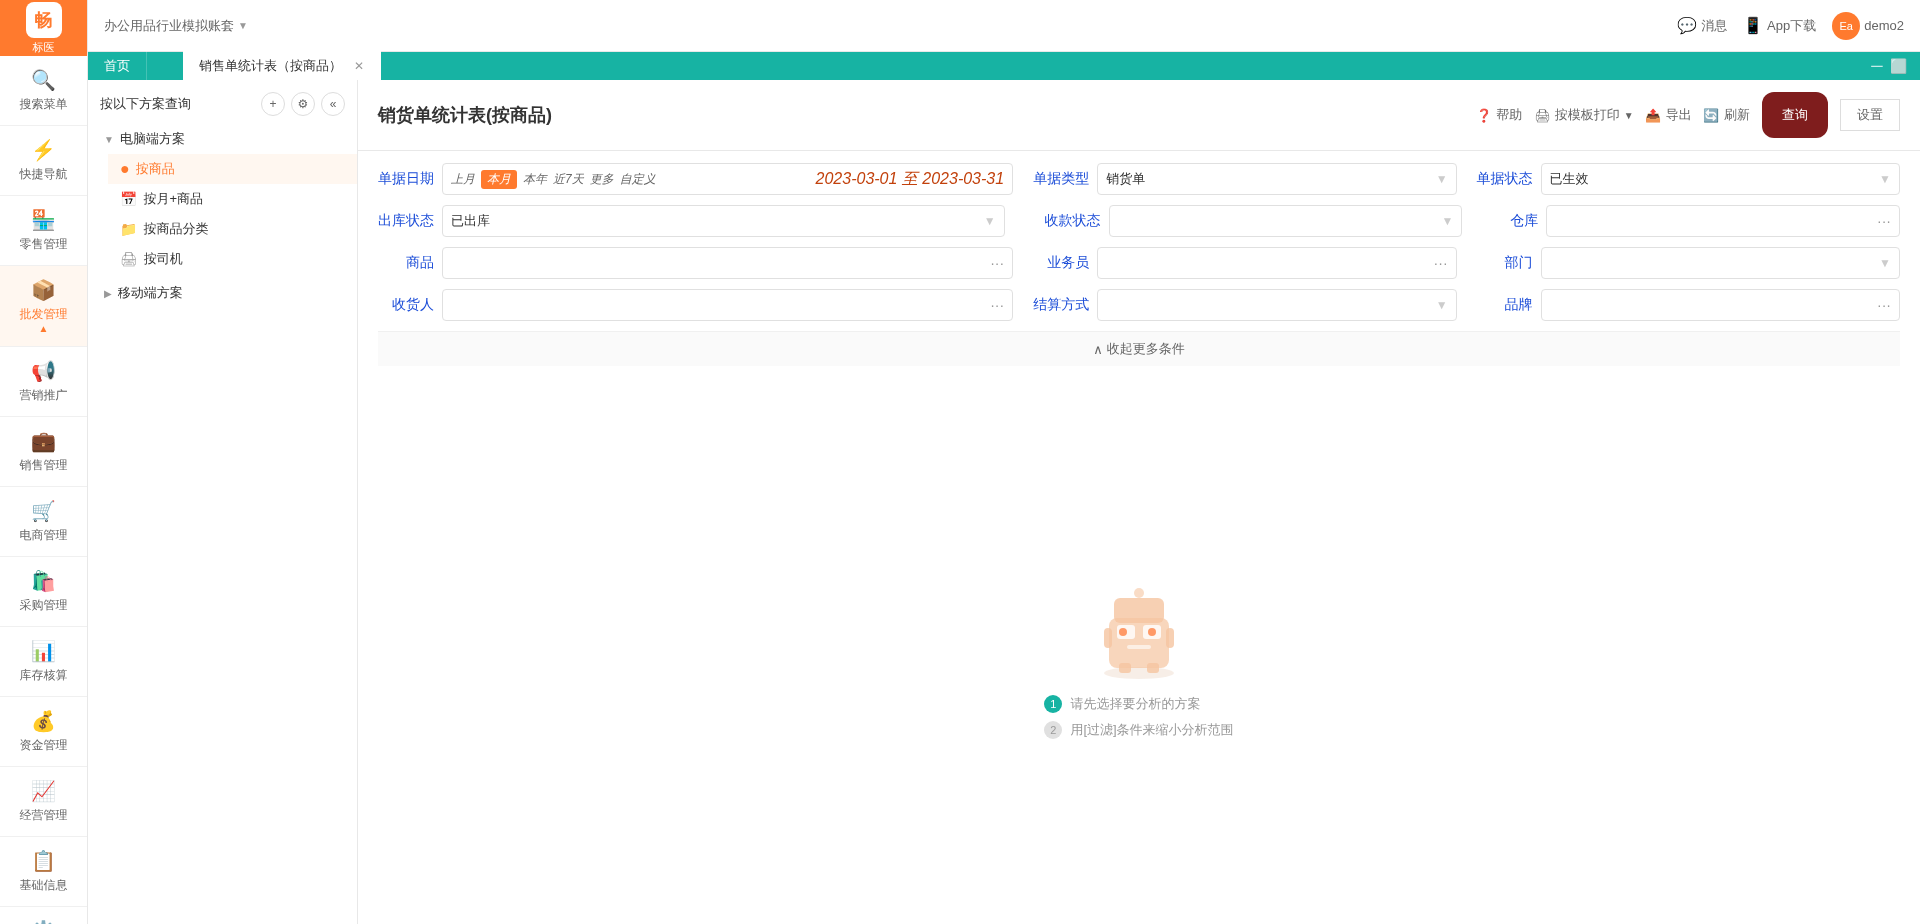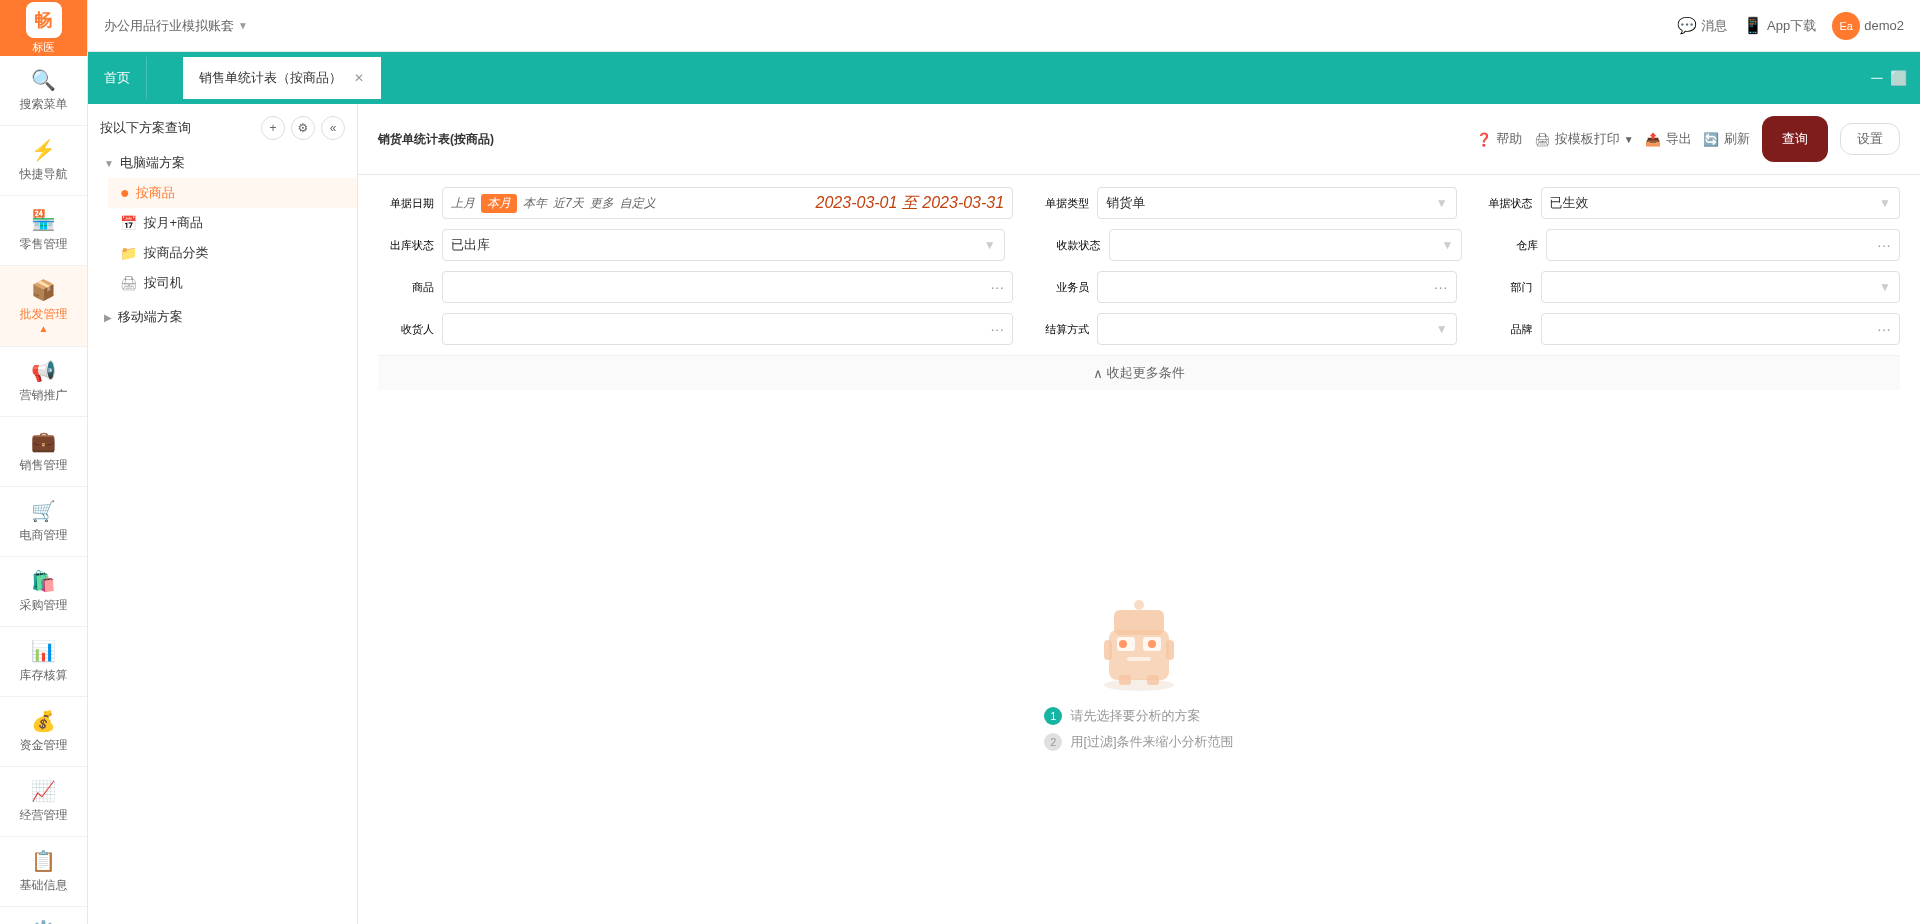--- a/index.html
+++ b/index.html
@@ -21,21 +21,21 @@
 
     
     .topbar { height: 52px; background: #fff; border-bottom: 1px solid #e8e8e8; display: flex; align-items: center; padding: 0 16px; justify-content: space-between; flex-shrink: 0; }
     .topbar-left { display: flex; align-items: center; gap: 8px; color: #666; font-size: 13px; }
     .topbar-dropdown { display: flex; align-items: center; gap: 4px; cursor: pointer; }
     .topbar-right { display: flex; align-items: center; gap: 16px; color: #666; font-size: 13px; }
     .topbar-right-item { display: flex; align-items: center; gap: 4px; cursor: pointer; }
     .avatar { width: 28px; height: 28px; border-radius: 50%; background: #ff7a2e; display: flex; align-items: center; justify-content: center; color: #fff; font-size: 12px; }
 
     
-    .tabbar { height: 52px; background: #17b3a3; display: flex; align-items: center; padding: 0 0; flex-shrink: 0; }
+    .tabbar { height: 28px; background: #17b3a3; display: flex; align-items: center; padding: 0 0; flex-shrink: 0; }
     .tab { padding: 0 16px; height: 42px; display: flex; align-items: center; gap: 6px; cursor: pointer; font-size: 13px; color: rgba(255,255,255,0.8); border-right: 1px solid rgba(255,255,255,0.2); }
     .tab.active { background: #fff; color: #333; border-radius: 0; margin-left: 36px; }
     .tab-close { color: #999; font-size: 12px; cursor: pointer; }
     .tab-home { color: #fff; }
 
     
     .content { flex: 1; display: flex; overflow: hidden; background: #f0f2f5; }
 
     
     .left-panel { width: 270px; background: #fff; border-right: 1px solid #e8e8e8; display: flex; flex-direction: column; overflow-y: auto; flex-shrink: 0; }
@@ -48,31 +48,31 @@
     .tree-sub-item { display: flex; align-items: center; padding: 6px 12px; cursor: pointer; font-size: 13px; color: #333; gap: 6px; }
     .tree-sub-item.active { color: #ff7a2e; background: #fff7f0; }
     .tree-sub-icon { font-size: 14px; }
 
     
     .right-panel { flex: 1; display: flex; flex-direction: column; overflow: hidden; }
 
     
     .page-header { background: #fff; padding: 12px 20px 0; border-bottom: 1px solid #e8e8e8; flex-shrink: 0; }
     .page-header-top { display: flex; align-items: center; justify-content: space-between; margin-bottom: 12px; }
-    .page-title { font-size: 12px; font-weight: 600; color: #333; }
+    .page-title { font-size: 18px; font-weight: 600; color: #333; }
     .page-actions { display: flex; align-items: center; gap: 12px; }
     .page-action-btn { display: flex; align-items: center; gap: 4px; color: #666; font-size: 13px; cursor: pointer; }
     .btn-primary { background: #7f1d1d; color: #fff; border: none; padding: 14px 20px; border-radius: 12px; cursor: pointer; font-size: 13px; }
-    .btn-secondary { background: #fff; color: #666; border: 1px solid #ddd; padding: 6px 16px; border-radius: 12px; cursor: pointer; font-size: 13px; }
+    .btn-secondary { background: #fff; color: #666; border: 1px solid #ddd; padding: 6px 16px; border-radius: 0; cursor: pointer; font-size: 13px; }
 
     
     .filter-area { background: #fff; padding: 12px 20px; flex-shrink: 0; }
     .filter-row { display: flex; align-items: center; margin-bottom: 10px; gap: 0; }
     .filter-item { display: flex; align-items: center; flex: 1; min-width: 0; }
-    .filter-label { color: #000000; font-size: 11px; white-space: nowrap; margin-right: 8px; min-width: 56px; text-align: right; }
+    .filter-label { color: #1d4ed8; font-size: 14px; white-space: nowrap; margin-right: 8px; min-width: 56px; text-align: right; }
     .filter-control { flex: 1; display: flex; align-items: center; border: 1px solid #e0e0e0; border-radius: 4px; padding: 4px 8px; background: #fff; min-height: 32px; cursor: pointer; gap: 4px; }
     .filter-control-text { flex: 1; font-size: 13px; color: #333; }
     .filter-control-arrow { color: #ccc; font-size: 12px; }
     .filter-control-dots { color: #999; font-size: 14px; cursor: pointer; }
     .date-tag { background: #ff7a2e; color: #fff; padding: 1px 6px; border-radius: 3px; font-size: 12px; cursor: pointer; }
     .date-tag-plain { color: #666; font-size: 12px; cursor: pointer; }
     .date-range { font-size: 16px; color: #c2410c; }
     .collapse-bar { display: flex; align-items: center; justify-content: center; padding: 8px; cursor: pointer; color: #666; font-size: 13px; background: #fafafa; border-top: 1px solid #f0f0f0; gap: 4px; }
 
     

